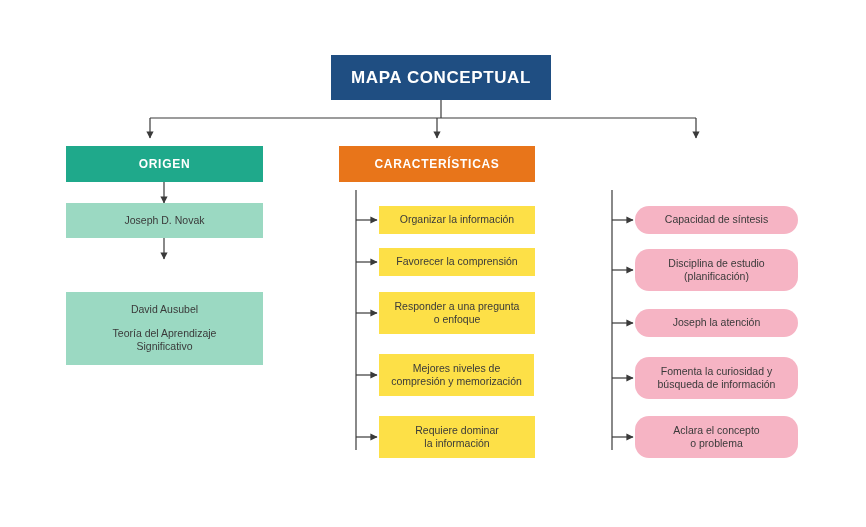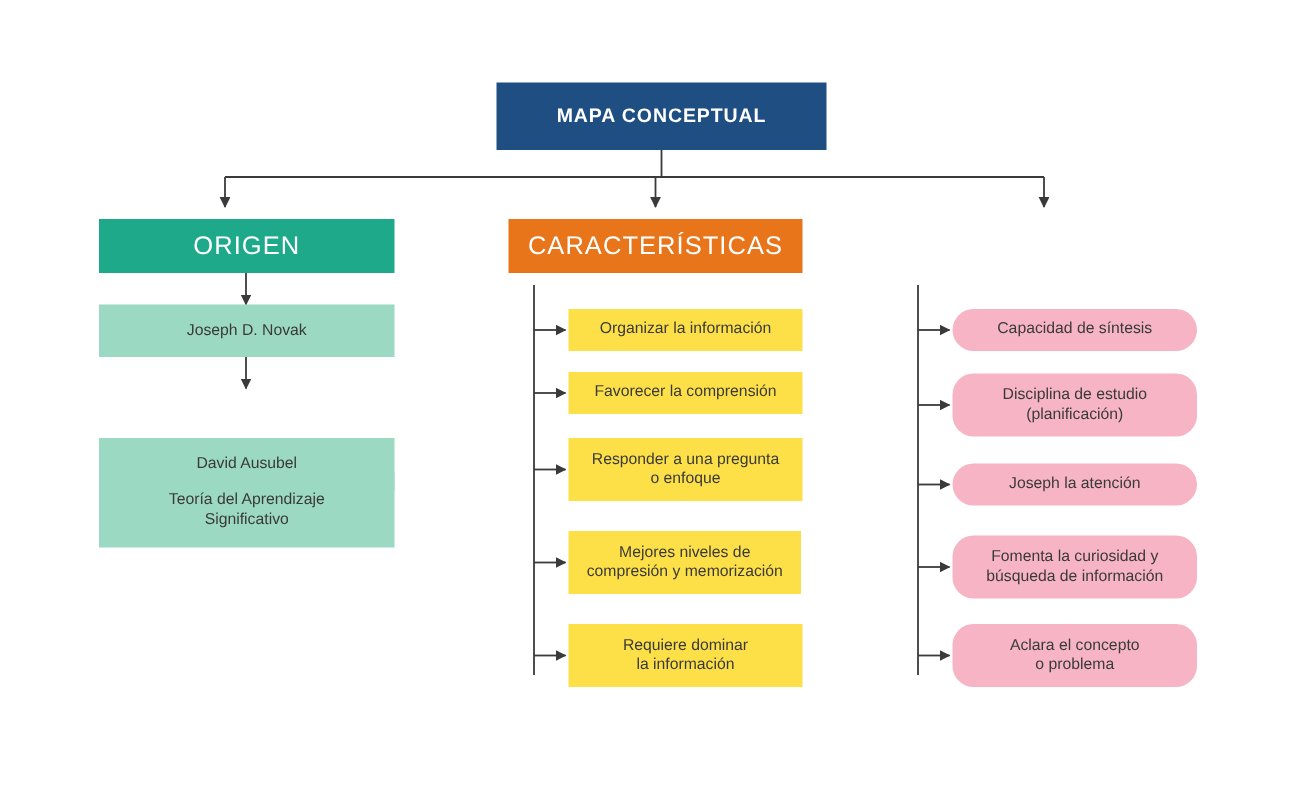--- a/index.html
+++ b/index.html
@@ -28,29 +28,29 @@
   .node {
     position: absolute;
     box-sizing: border-box;
     display: flex;
     align-items: center;
     justify-content: center;
     text-align: center;
     line-height: 1.25;
   }
   .root-node {
-    font-size: 13px;
+    font-size: 17px;
     font-weight: bold;
     letter-spacing: 0.6px;
     color: #ffffff;
     background: #1f4e82;
   }
   .header-node {
-    font-size: 17px;
-    font-weight: normal;
+    font-size: 12px;
+    font-weight: bold;
     letter-spacing: 0.7px;
     color: #ffffff;
   }
   .header-origen { background: #1fa98b; }
   .header-caract { background: #e8751a; }
   .header-benef  { background: #c41f63; }
 
   .leaf-node {
     font-size: 10.5px;
     color: #3a3a3a;

